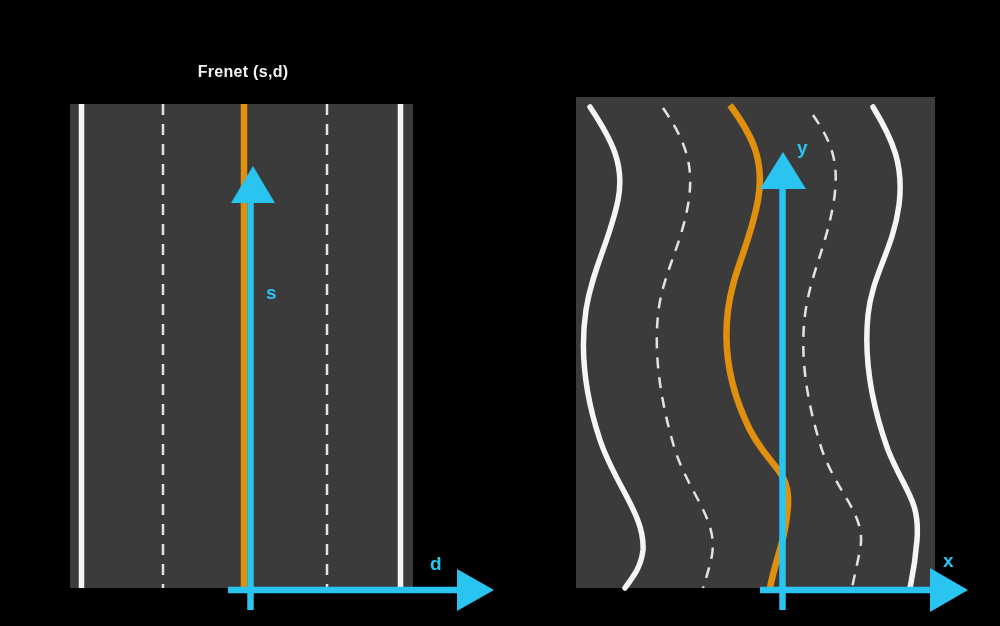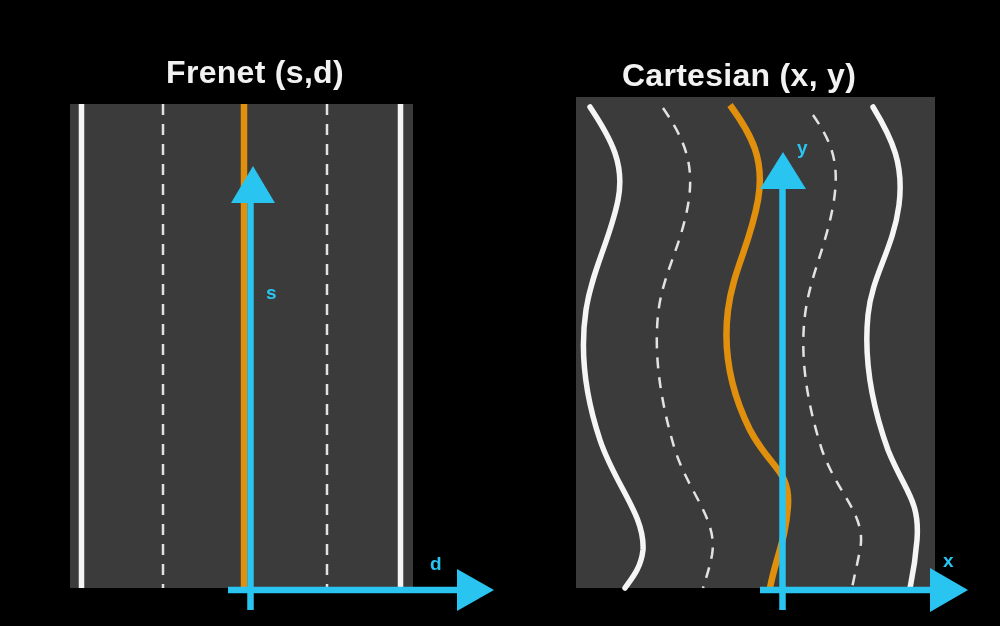--- a/index.html
+++ b/index.html
@@ -15,26 +15,25 @@
     font-family: "Liberation Sans", sans-serif;
   }
   .stage {
     position: absolute;
     inset: 0;
   }
   .panel-title {
     position: absolute;
     transform: translateX(-50%);
     font-weight: 700;
-    font-size: 32px;
+    font-size: 16px;
     line-height: 24px;
     color: var(--title-text, #f2f2f2);
     white-space: nowrap;
     letter-spacing: 0.3px;
-    margin-left: 12px;
   }
   .title-frenet    { left: 243px; top: 60px; }
   .title-cartesian { left: 727px; top: 63px; }
 
   svg.scene {
     position: absolute;
     inset: 0;
     display: block;
   }
   .road       { fill: var(--road, #3b3b3b); }
@@ -51,21 +50,20 @@
     font-size: 19px;
   }
 </style>
 </head>
 <body>
 
 <div class="stage">
 
   <div class="panel-title title-frenet">Frenet (s,d)</div>
 
-  <div class="panel-title title-cartesian">Cartesian (x, y)</div>
 
   <svg class="scene" viewBox="0 0 1000 626" width="1000" height="626">
 
     <g>
       <rect class="road" x="70" y="104" width="343" height="484"></rect>
       <line class="edge sq" x1="81.5" y1="104" x2="81.5" y2="588"></line>
       <line class="edge sq" x1="400.5" y1="104" x2="400.5" y2="588"></line>
       <line class="dash" x1="163" y1="104" x2="163" y2="588"></line>
       <line class="dash" x1="327" y1="104" x2="327" y2="588"></line>
       <line class="ref sq" x1="244" y1="104" x2="244" y2="588"></line>

